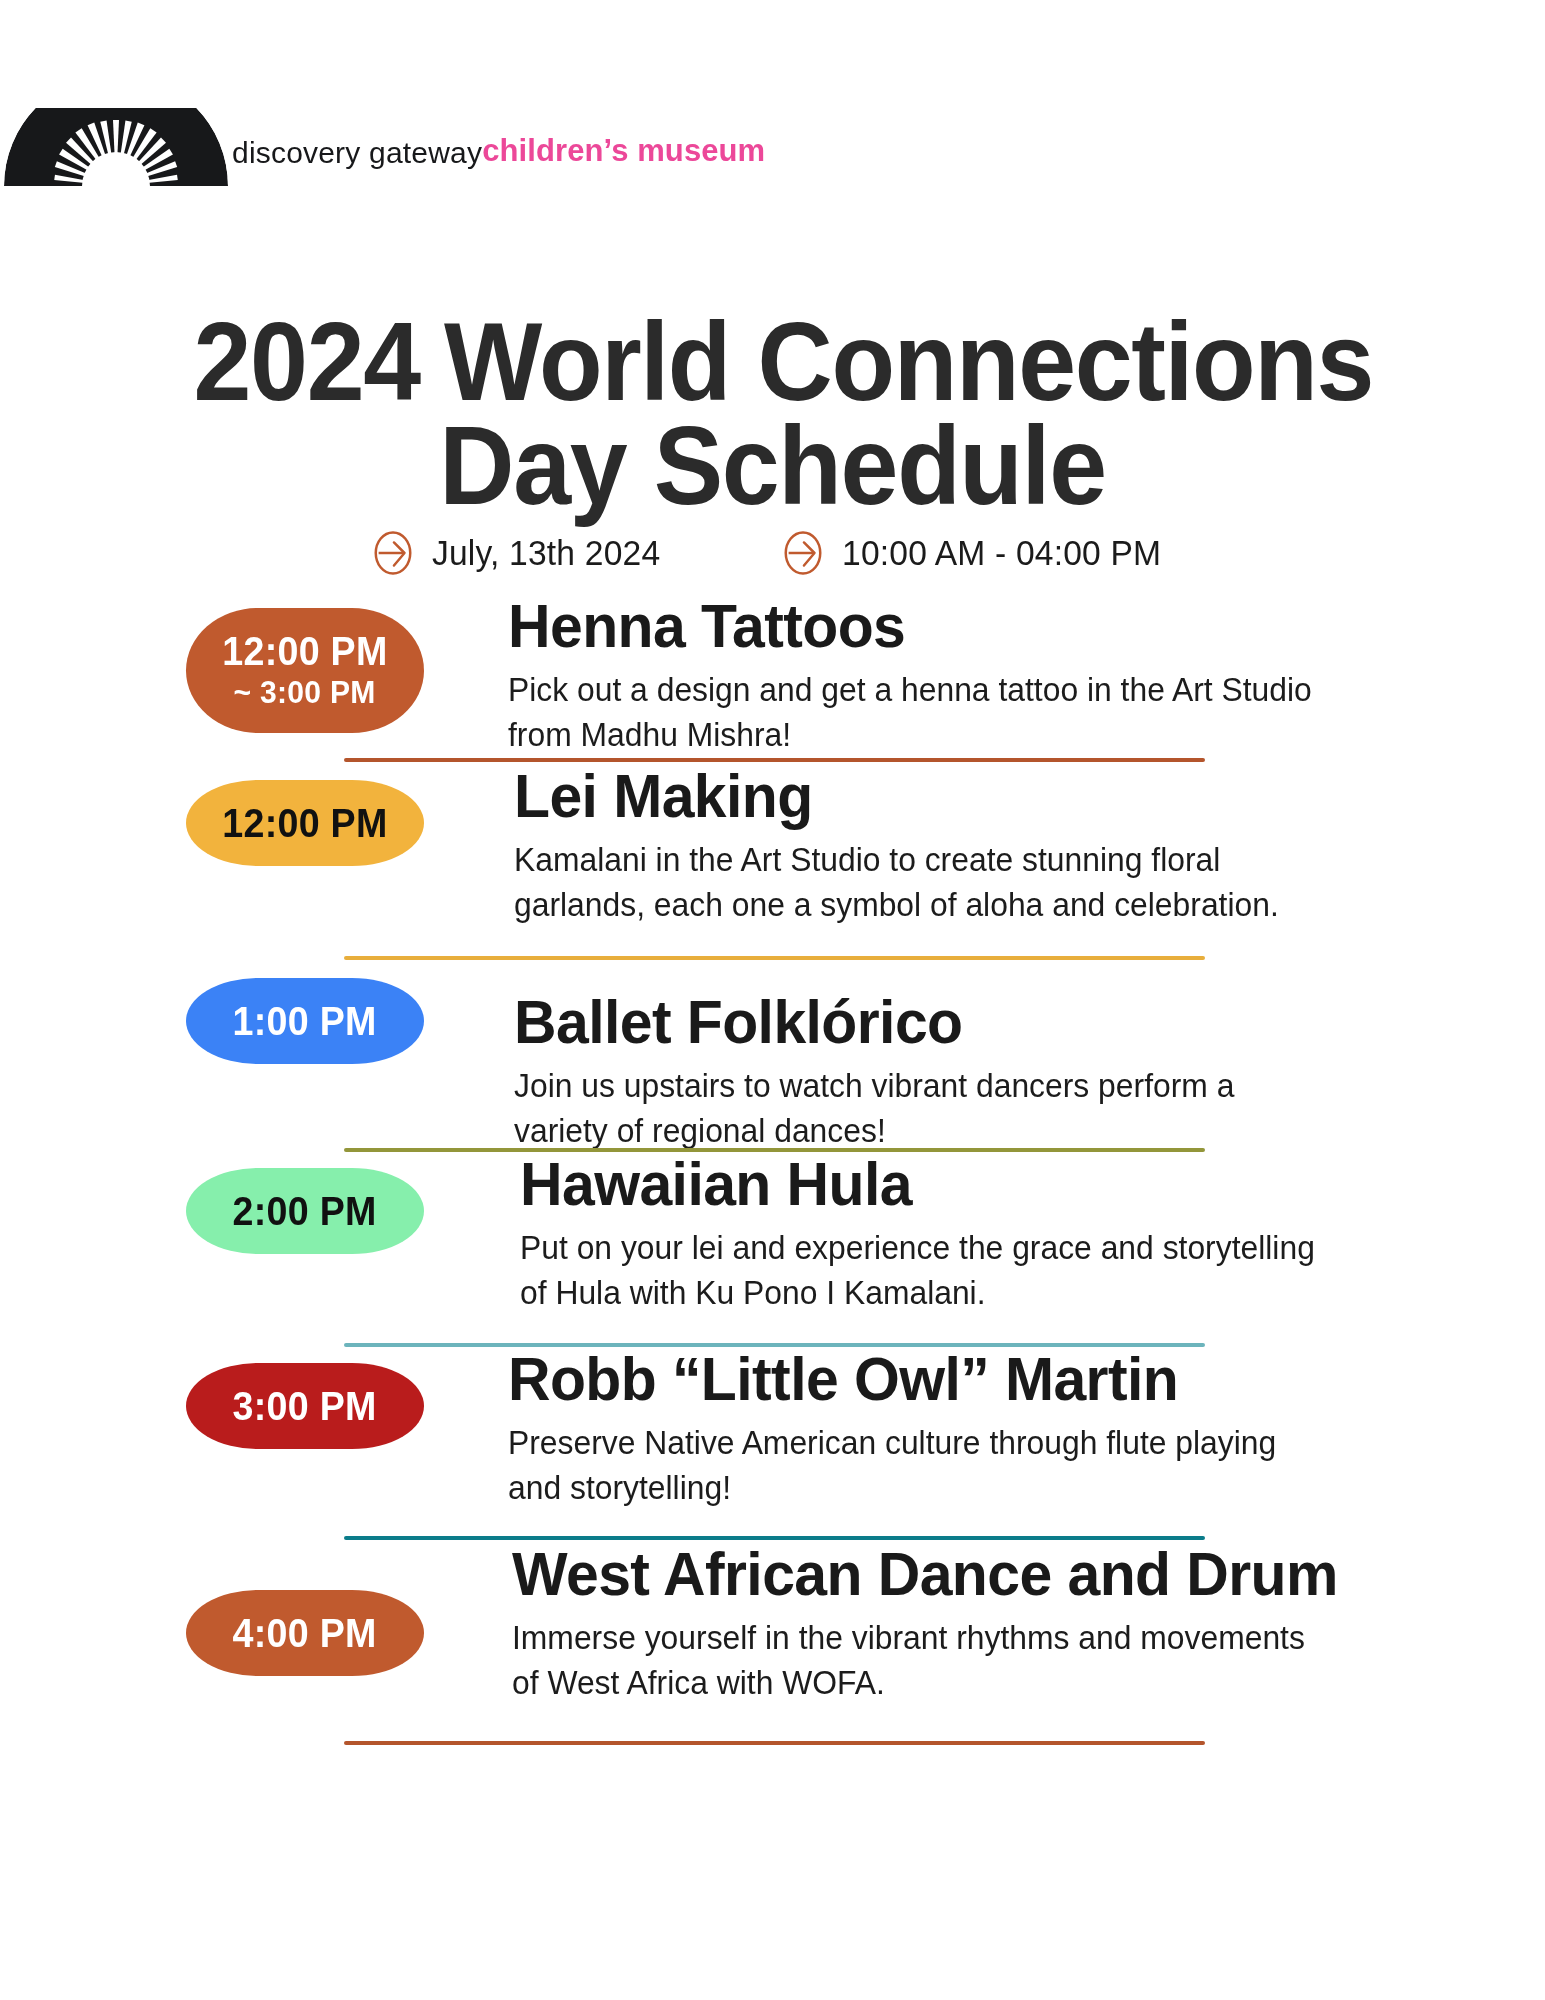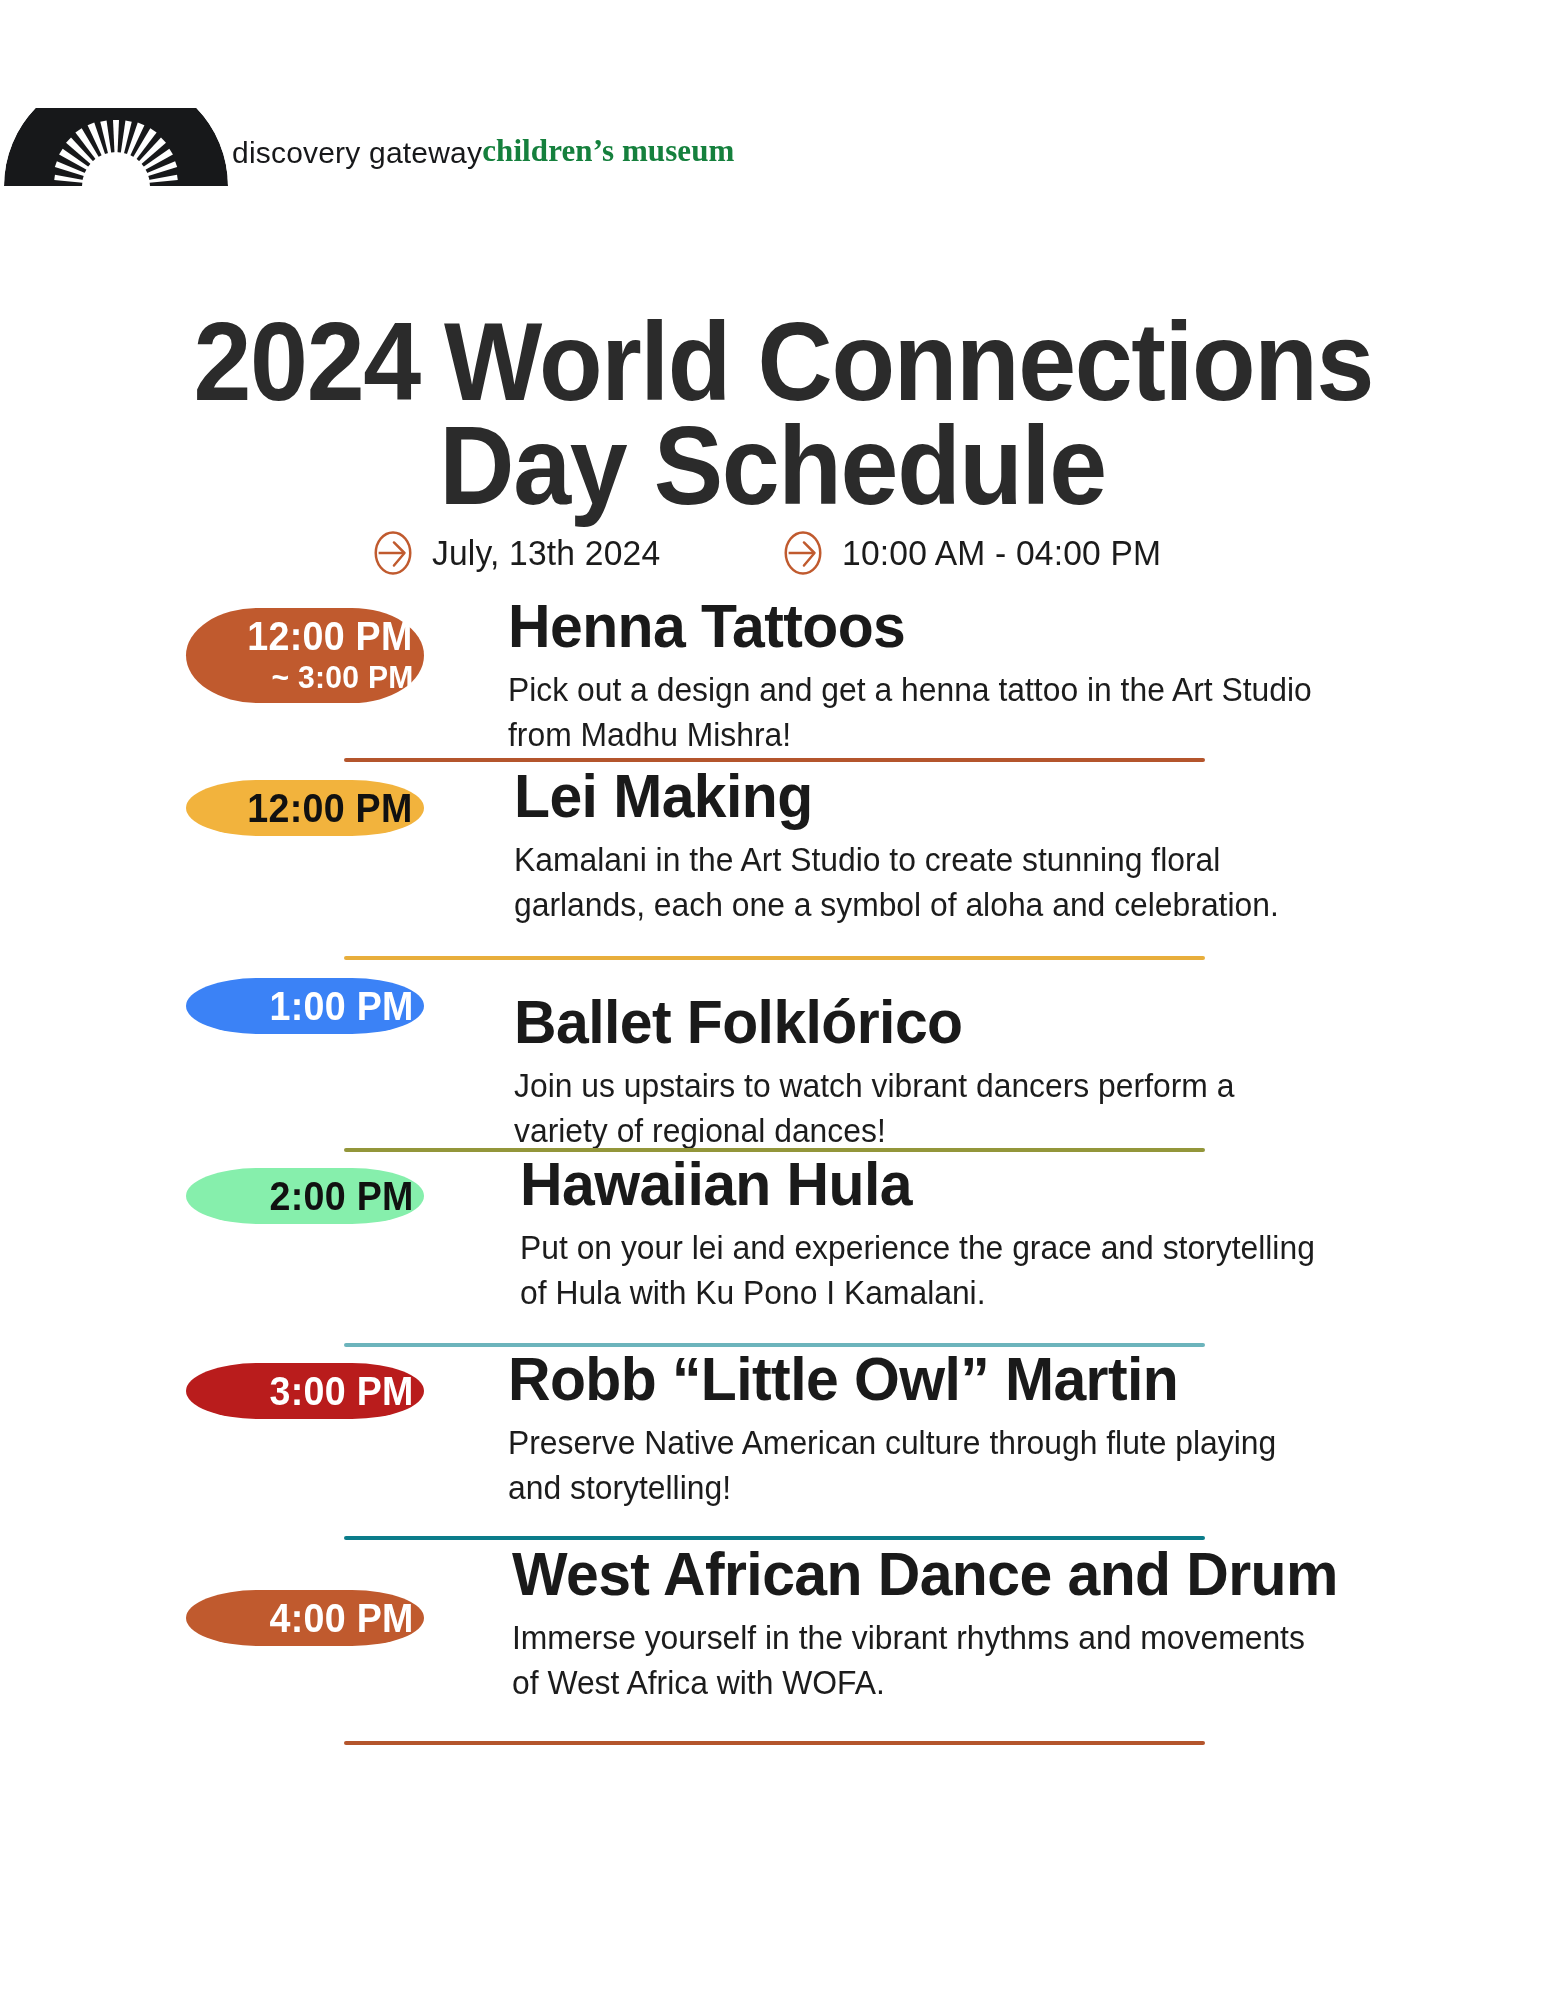--- a/index.html
+++ b/index.html
@@ -22,23 +22,23 @@
     left:0; right:16px; top:108px;
     display:flex; flex-direction:row; align-items:center;
   }
   .logo-mark { width:232px; height:80px; display:block; }
   .logo-line1 {
     font-size:30px; font-weight:400; color:#17181A;
     letter-spacing:0.2px; margin-top:9px;
     font-family:"Liberation Sans", sans-serif;
   }
   .logo-line2 {
-    font-size:31px; font-weight:700; color:#15803d;
+    font-size:31px; font-weight:700; color:#ec4899;
     letter-spacing:0.1px; margin-top:6px;
-    font-family:Liberation Serif, serif;
+    font-family:Liberation Sans, sans-serif;
   }
 
   
   .title-block {
     position:absolute;
     left:150px; right:150px; top:310px;
     text-align:center;
   }
   .title-line {
     font-family:"Liberation Sans Narrow","Liberation Sans", sans-serif;
@@ -79,23 +79,23 @@
     position:relative;
     display:flex;
     align-items:flex-start;
     padding-left:186px;
   }
   .pill {
     flex:0 0 auto;
     width:238px;
     border-radius:72px/50%;
     display:flex; flex-direction:column;
-    align-items:flex-end; justify-content:center;
+    align-items:center; justify-content:center;
     text-align:center;
-    padding:7px 6px;
+    padding:22px 6px;
   }
   .pill-time {
     font-family:"Liberation Sans Narrow","Liberation Sans", sans-serif;
     font-weight:700; font-size:40px; line-height:1.05;
     letter-spacing:0.3px;
     transform:scaleX(0.94); transform-origin:center;
     white-space:nowrap;
   }
   .pill-time2 {
     font-family:"Liberation Sans Narrow","Liberation Sans", sans-serif;

